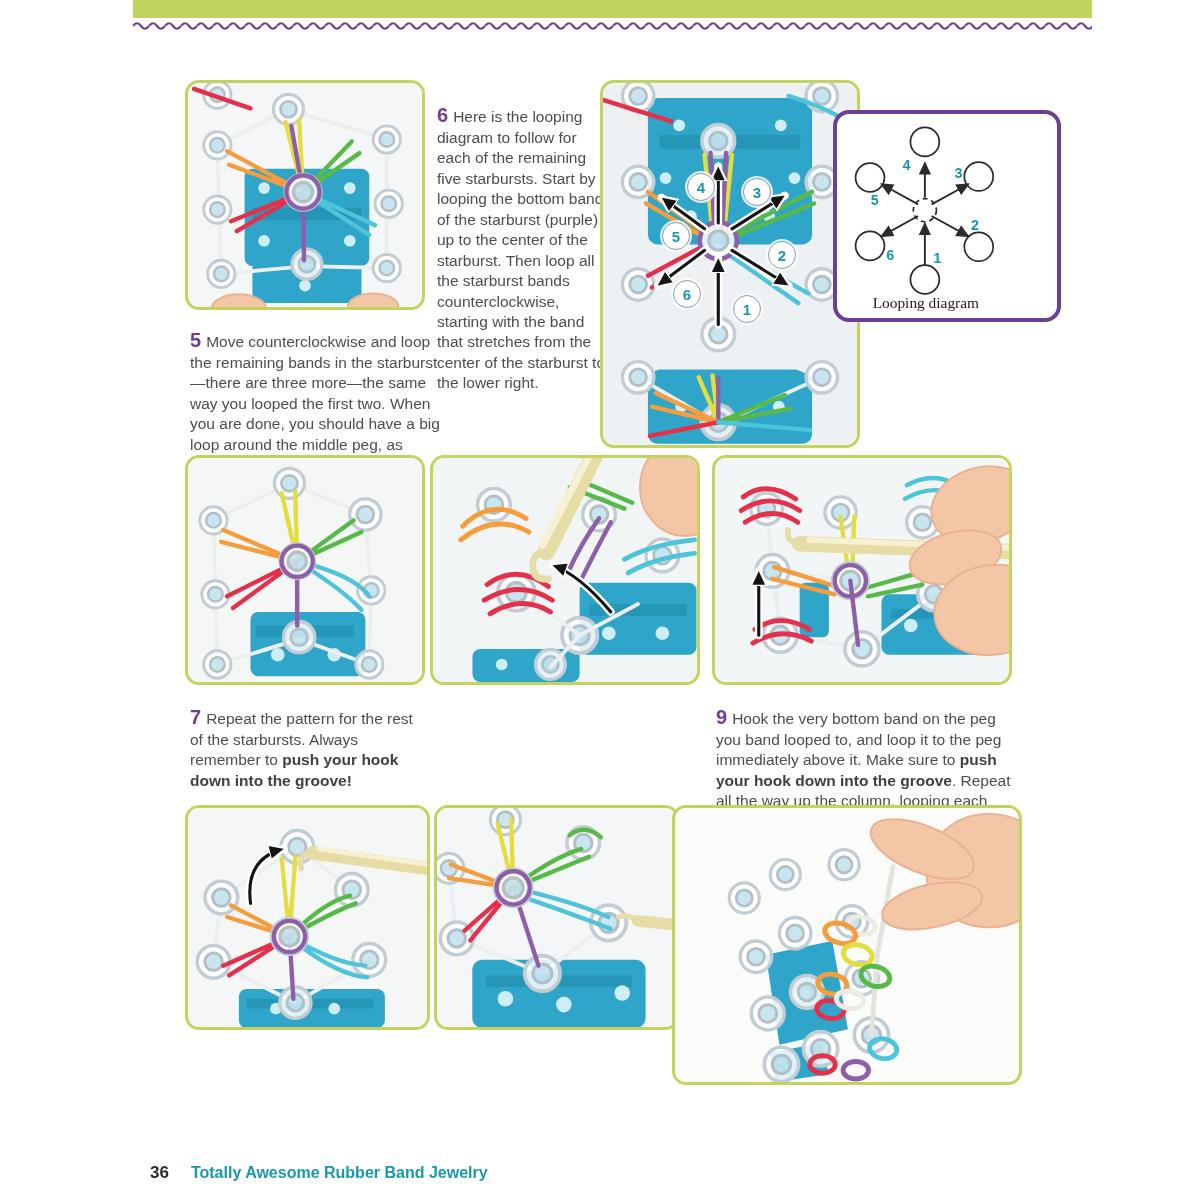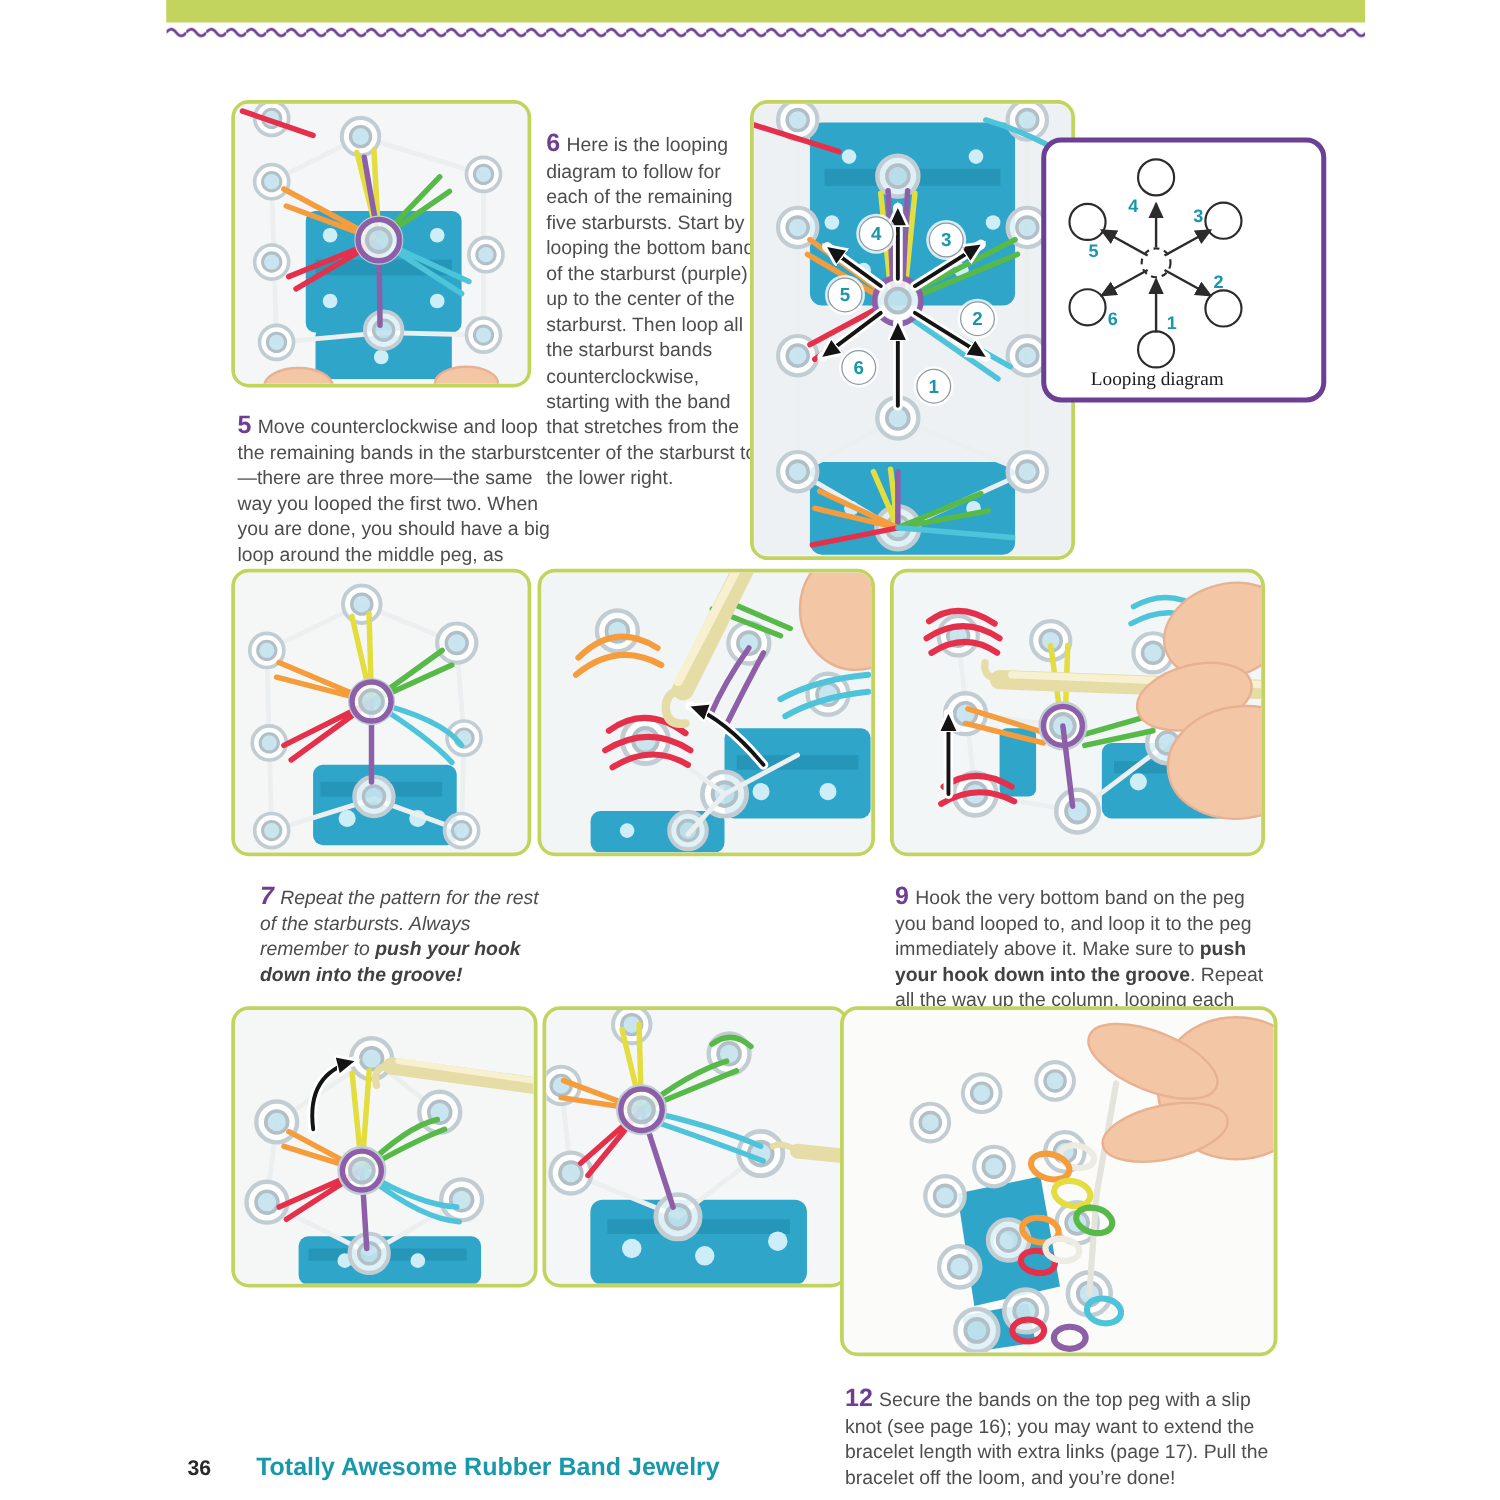--- a/index.html
+++ b/index.html
@@ -13,23 +13,23 @@
   .diagram{position:absolute;border:4px solid var(--accent_purple);border-radius:16px;
            background:#fff;box-sizing:border-box;}
   .diagram svg{display:block;width:100%;height:100%;}
   .step{position:absolute;font-size:15.5px;line-height:1.32;color:var(--body_text);}
   .step .num{font-size:20px;font-weight:bold;color:var(--step_purple);margin-right:5px;}
   .step b{color:#414144;}
   .marker{position:absolute;width:26px;height:26px;border-radius:50%;background:#fff;
           border:1.5px solid #8d9aa2;box-shadow:0 0 0 2px rgba(255,255,255,.8);
           display:flex;align-items:center;justify-content:center;
           font-weight:bold;font-size:15px;color:var(--teal);}
-  .footer{position:absolute;display:flex;gap:36px;align-items:baseline;}
+  .footer{position:absolute;display:flex;gap:22px;align-items:baseline;}
   .footer .pno{font-size:17px;font-weight:bold;color:#2a2a2a;}
-  .footer .btitle{font-size:20px;font-weight:bold;color:var(--teal);}
+  .footer .btitle{font-size:16px;font-weight:bold;color:var(--teal);}
   
   .bd{fill:none;stroke-linecap:round;}
   .w4{stroke-width:4.5;} .w5{stroke-width:5;} .w3{stroke-width:4;}
   .c-red{stroke:var(--band_red);} .c-org{stroke:var(--band_orange);}
   .c-yel{stroke:var(--band_yellow);} .c-grn{stroke:var(--band_green);}
   .c-tea{stroke:var(--band_teal);} .c-pur{stroke:var(--band_purple);}
   .c-wht{stroke:var(--band_white);}
   .plate{fill:var(--loom_blue);}
   .rib{fill:#17809f;opacity:.4;}
   .hole{fill:#cdeef7;}
@@ -315,21 +315,21 @@
       <g>
         <path class="cas" d="M44,182 L44,116"></path>
         <path class="arr" d="M44,182 L44,116" marker-end="url(#ah6)"></path>
       </g>
       <ellipse class="skin" cx="272" cy="48" rx="52" ry="38" transform="rotate(-18 272 48)"></ellipse>
       <ellipse class="skin" cx="246" cy="102" rx="48" ry="26" transform="rotate(-14 246 102)"></ellipse>
       <ellipse class="skin" cx="284" cy="156" rx="60" ry="46" transform="rotate(-8 284 156)"></ellipse>
     </svg>
   </figure>
 
-  <p class="step" style="left:208px;top:688px;width:238px;font-style:italic;">
+  <p class="step" style="left:190px;top:688px;width:238px;">
     <span class="num">7</span><span>Repeat the pattern for the rest of the starbursts. Always remember to </span><b>push your hook down into the groove!</b>
   </p>
   <p class="step" style="left:716px;top:688px;width:300px;">
     <span class="num">9</span><span>Hook the very bottom band on the peg you band looped to, and loop it to the peg immediately above it. Make sure to </span><b>push your hook down into the groove</b><span>. Repeat all the way up the column, looping each border band up to the peg above it.</span>
   </p>
 
   <figure class="photo" style="left:185px;top:805px;width:245px;height:225px;margin:0;">
     <svg viewBox="0 0 245 225">
       <rect width="245" height="225" fill="#f5f7f7"></rect>
       <rect class="plate" x="52" y="186" width="150" height="40" rx="8"></rect>
@@ -425,22 +425,19 @@
         <ellipse cx="150" cy="262" rx="13" ry="9" stroke="var(--band_red)"></ellipse>
       </g>
       <g>
         <ellipse class="skin" cx="320" cy="64" rx="64" ry="58"></ellipse>
         <ellipse class="skin" cx="252" cy="42" rx="56" ry="24" transform="rotate(22 252 42)"></ellipse>
         <ellipse class="skin" cx="262" cy="100" rx="52" ry="22" transform="rotate(-12 262 100)"></ellipse>
       </g>
     </svg>
   </figure>
 
-  <p class="step" style="left:676px;top:1090px;width:348px;">
-    <span class="num">12</span><span>Secure the bands on the top peg with a slip knot (see page 16); you may want to extend the bracelet length with extra links (page 17). Pull the bracelet off the loom, and you’re done!</span>
-  </p>
 
   <div class="footer" style="left:150px;top:1163px;">
     <span class="pno">36</span>
     <span class="btitle">Totally Awesome Rubber Band Jewelry</span>
   </div>
 
 </div>
 
 </body></html>

